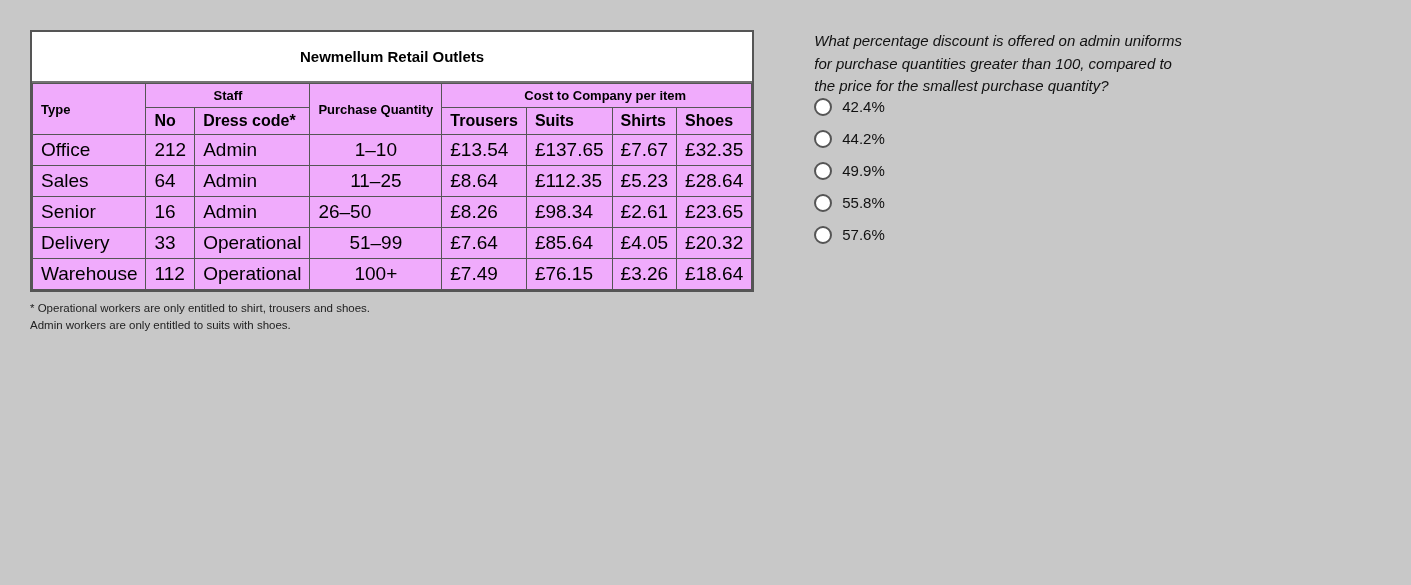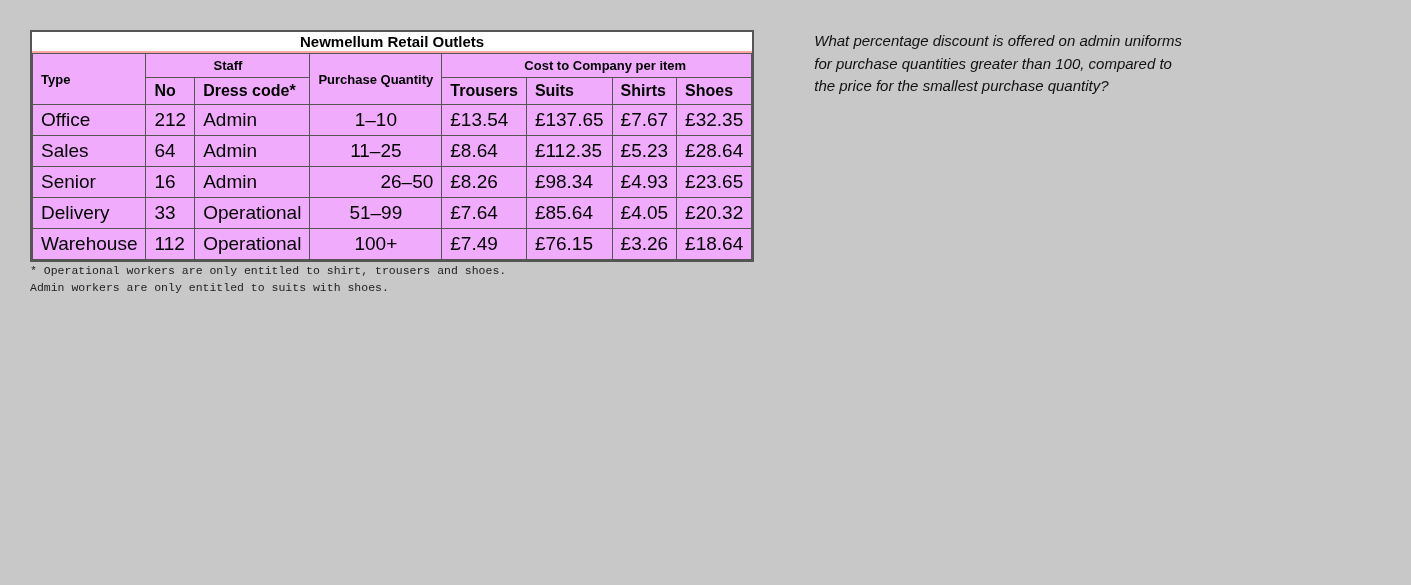--- a/index.html
+++ b/index.html
@@ -31,22 +31,22 @@
     .table-container {
       border: 2px solid #555;
       display: inline-block;
       background: #fff;
     }
 
     .table-title {
       text-align: center;
       font-weight: bold;
       font-size: 15px;
-      padding: 1px 10px;
-      border-bottom: 2px solid #fca5a5;
+      padding: 16px 10px;
+      border-bottom: 2px solid #737373;
       background: #fff;
     }
 
     table {
       border-collapse: collapse;
       background: #f0abfc;
     }
 
     table th, table td {
       border: 1px solid #555;
@@ -70,24 +70,23 @@
       border-bottom: 1px solid #555;
       padding-left: 25px;
     }
 
     .span-header {
       text-align: center;
     }
 
     .footnote {
       font-size: 11.5px;
-      margin-top: 0;
+      margin-top: 8px;
       color: #222;
       line-height: 1.5;
-      font-family: Liberation Mono, monospace;
     }
 
     
     .question-text {
       font-style: italic;
       font-size: 15px;
       color: #111;
       line-height: 1.5;
       max-width: 380px;
     }
@@ -162,24 +161,24 @@
       <td style="text-align:center;">11–25</td>
       <td>£8.64</td>
       <td>£112.35</td>
       <td>£5.23</td>
       <td>£28.64</td>
     </tr>
           <tr class="data-row">
       <td>Senior</td>
       <td>16</td>
       <td>Admin</td>
-      <td style="text-align:right;">26–50</td>
+      <td style="text-align:left;">26–50</td>
       <td>£8.26</td>
       <td>£98.34</td>
-      <td>£4.93</td>
+      <td>£2.61</td>
       <td>£23.65</td>
     </tr>
           <tr class="data-row">
       <td>Delivery</td>
       <td>33</td>
       <td>Operational</td>
       <td style="text-align:center;">51–99</td>
       <td>£7.64</td>
       <td>£85.64</td>
       <td>£4.05</td>
@@ -199,13 +198,35 @@
     </table>
   </div>
   <div class="footnote">
     <div>* Operational workers are only entitled to shirt, trousers and shoes.</div>
     <div>Admin workers are only entitled to suits with shoes.</div>
   </div>
 </div>
 
 <div class="right-panel">
   <div class="question-text">What percentage discount is offered on admin uniforms for purchase quantities greater than 100, compared to the price for the smallest purchase quantity?</div>
+  <ul class="options-list" id="options-list">
+  <li class="option-item">
+      <div class="radio-circle"></div>
+      <span>42.4%</span>
+    </li>
+      <li class="option-item">
+      <div class="radio-circle"></div>
+      <span>44.2%</span>
+    </li>
+      <li class="option-item">
+      <div class="radio-circle"></div>
+      <span>49.9%</span>
+    </li>
+      <li class="option-item">
+      <div class="radio-circle"></div>
+      <span>55.8%</span>
+    </li>
+      <li class="option-item">
+      <div class="radio-circle"></div>
+      <span>57.6%</span>
+    </li>
+    </ul>
 </div>
 
 </body></html>

